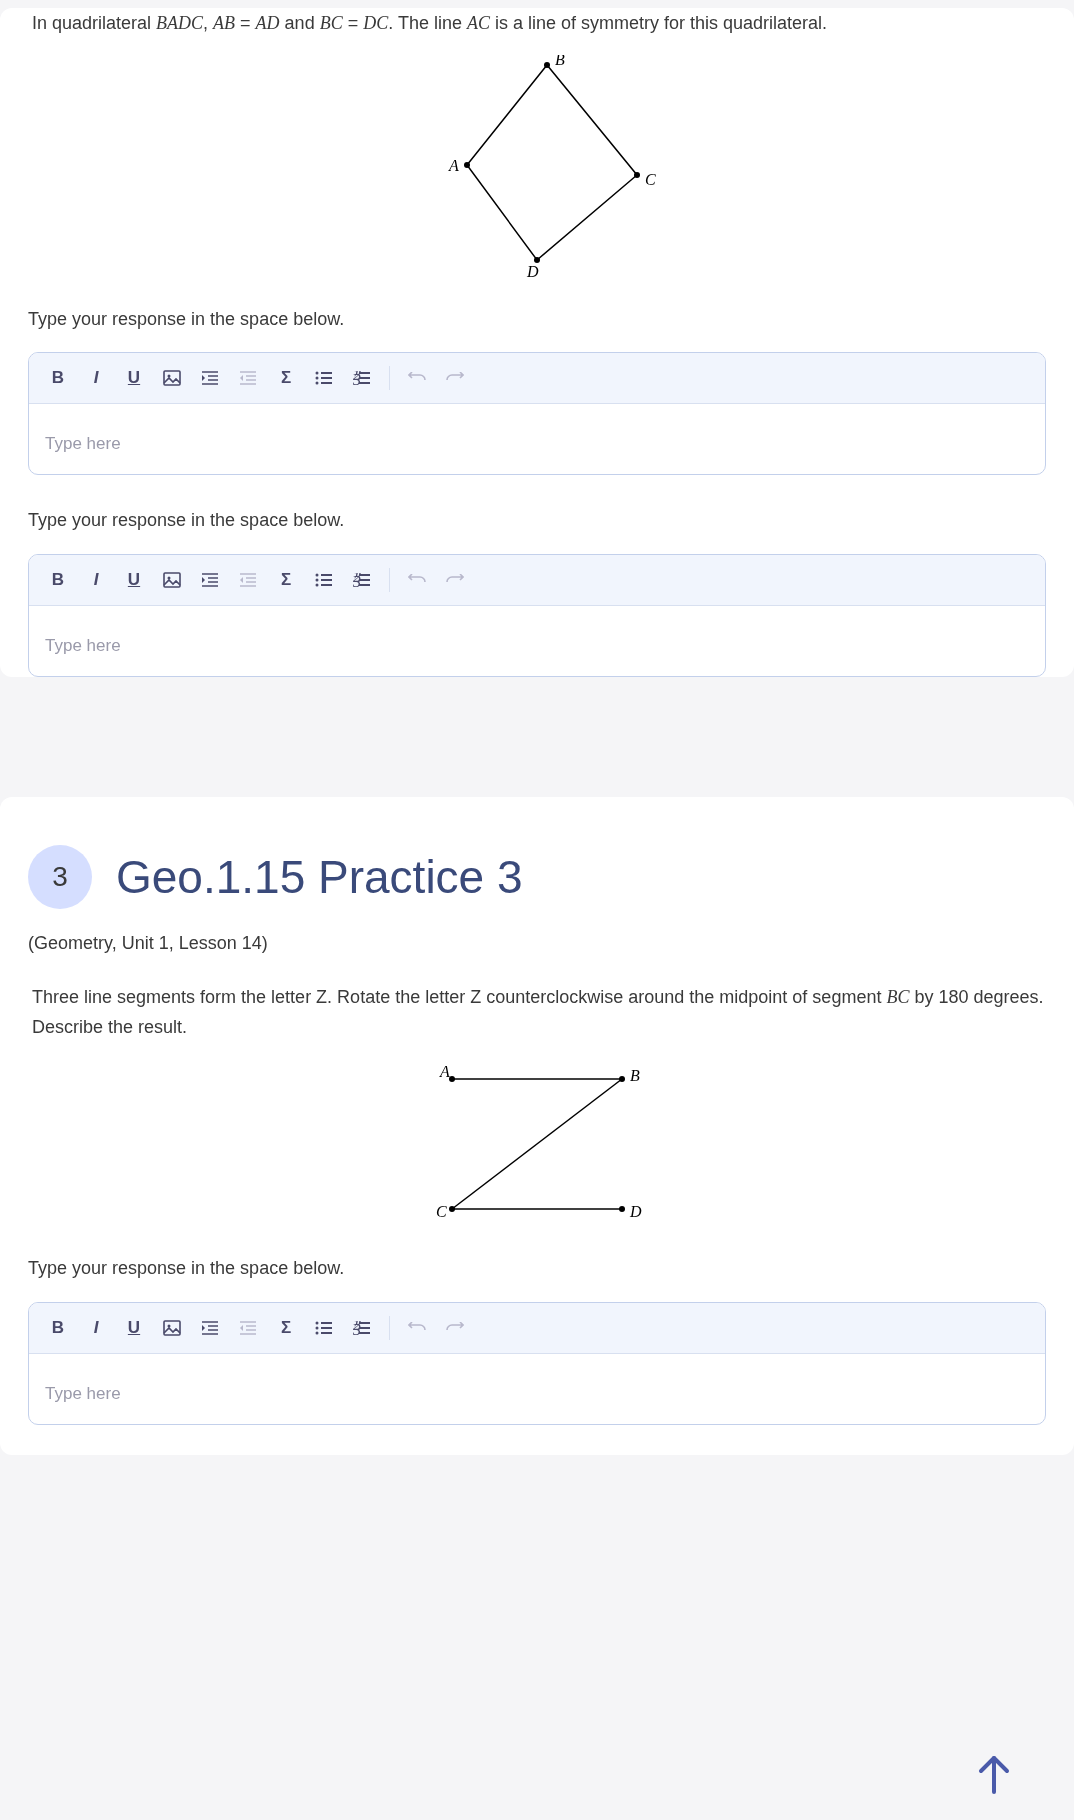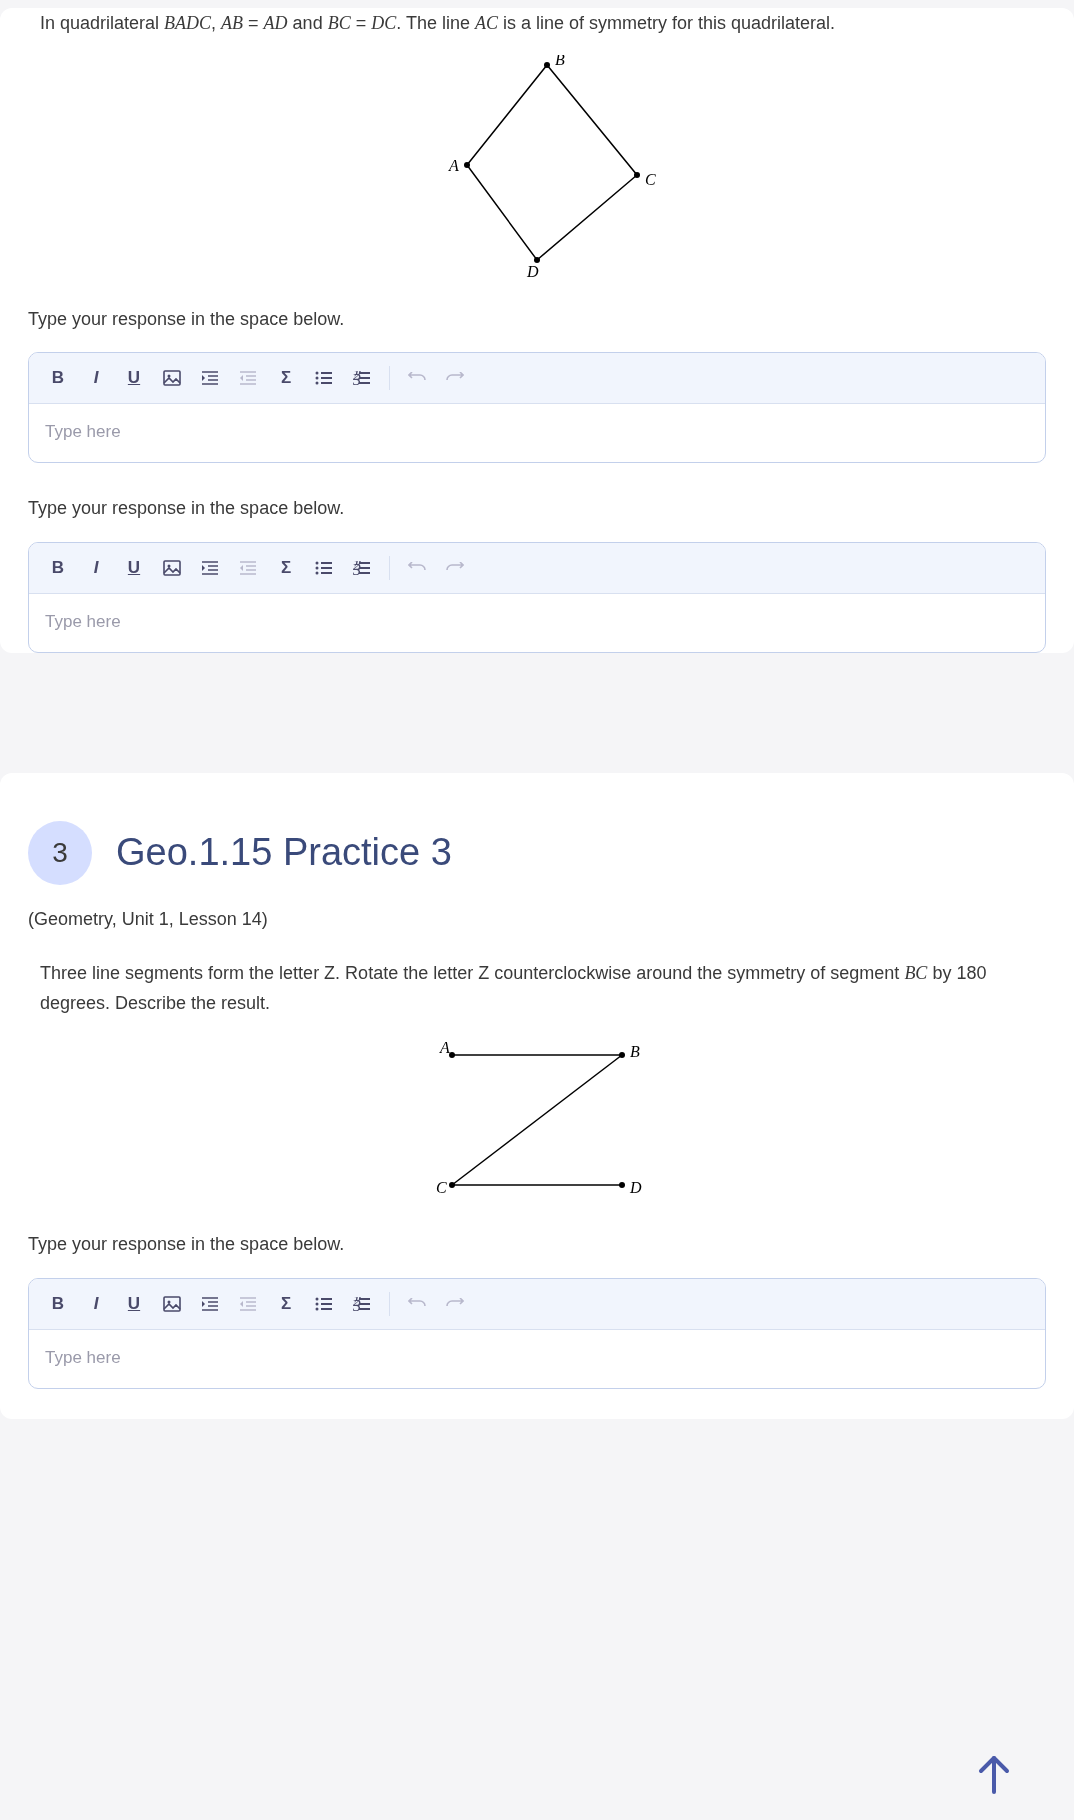--- a/index.html
+++ b/index.html
@@ -13,21 +13,21 @@
     background: #fff;
     border-radius: 12px;
     padding: 0;
     margin-bottom: 120px;
   }
   .content { padding: 0 28px; }
   .problem-text {
     font-size: 18px;
     line-height: 1.7;
     color: #3a3a3a;
-    margin: 8px 0 16px 12px;
+    margin: 8px 0 16px 4px;
   }
   .problem-text em, .italic { font-style: italic; font-family: Georgia, serif; }
   .figure { text-align: center; margin: 12px 0 20px 0; }
   .instruction {
     font-size: 18px;
     color: #3a3a3a;
     margin: 20px 0 18px 0;
     line-height: 1.7;
   }
   .editor {
@@ -56,21 +56,21 @@
     border-radius: 4px;
   }
   .tbtn.disabled { color: #b8b8cc; cursor: default; }
   .tsep {
     width: 1px;
     height: 24px;
     background: #d8e0f0;
     margin: 0 6px;
   }
   .editor-body {
-    padding: 18px 16px 20px 16px;
+    padding: 30px 16px 20px 16px;
     font-size: 17px;
     color: #9a9aaa;
     min-height: 46px;
   }
   .section-header {
     display: flex;
     align-items: center;
     padding: 48px 28px 24px 28px;
     gap: 24px;
   }
@@ -80,21 +80,21 @@
     border-radius: 50%;
     background: #d5deff;
     color: #3a3a3a;
     font-size: 28px;
     display: flex;
     align-items: center;
     justify-content: center;
     flex-shrink: 0;
   }
   .section-title {
-    font-size: 38px;
+    font-size: 46px;
     color: #3a4a7a;
     font-weight: 400;
     text-align: center;
   }
   .meta { font-size: 18px; color: #3a3a3a; margin-bottom: 28px; }
   .scroll-top {
     position: fixed;
     right: 54px;
     bottom: 20px;
     width: 52px;
@@ -270,21 +270,21 @@
 </div>
 
 <div class="card" style="padding-bottom:30px;">
   <div class="section-header">
     <div class="badge">3</div>
     <div class="section-title">Geo.1.15 Practice 3</div>
   </div>
   <div class="content">
     <p class="meta">(Geometry, Unit 1, Lesson 14)</p>
     <p class="problem-text">
-      <span>Three line segments form the letter Z. Rotate the letter Z counterclockwise around the symmetry of segment </span><span class="italic">BC</span><span> by 180 degrees. Describe the result.</span>
+      <span>Three line segments form the letter Z. Rotate the letter Z counterclockwise around the midpoint of segment </span><span class="italic">BC</span><span> by 180 degrees. Describe the result.</span>
     </p>
 
     <div class="figure">
       <svg width="230" height="170" viewBox="0 0 230 170">
         <line x1="30" y1="20" x2="200" y2="20" stroke="#000" stroke-width="1.5"></line>
         <line x1="200" y1="20" x2="30" y2="150" stroke="#000" stroke-width="1.5"></line>
         <line x1="30" y1="150" x2="200" y2="150" stroke="#000" stroke-width="1.5"></line>
         <circle cx="30" cy="20" r="3" fill="#000"></circle>
         <circle cx="200" cy="20" r="3" fill="#000"></circle>
         <circle cx="30" cy="150" r="3" fill="#000"></circle>

